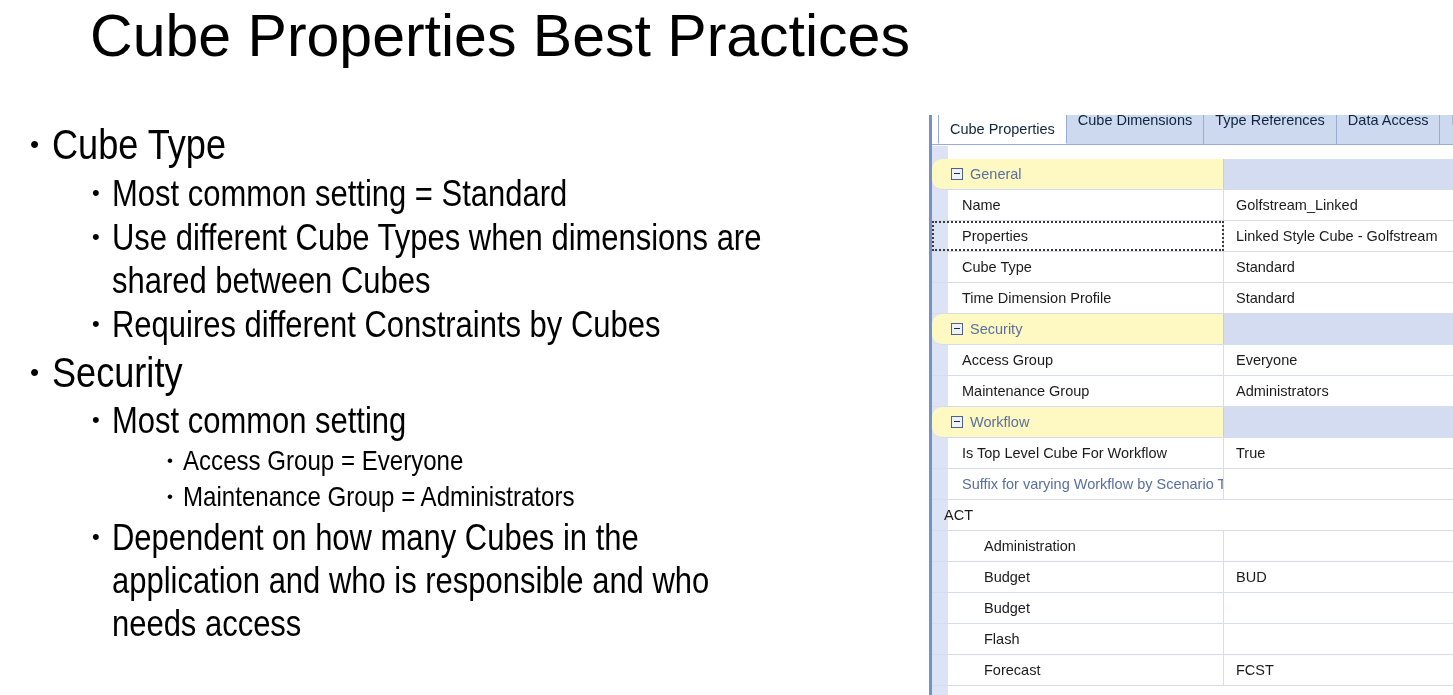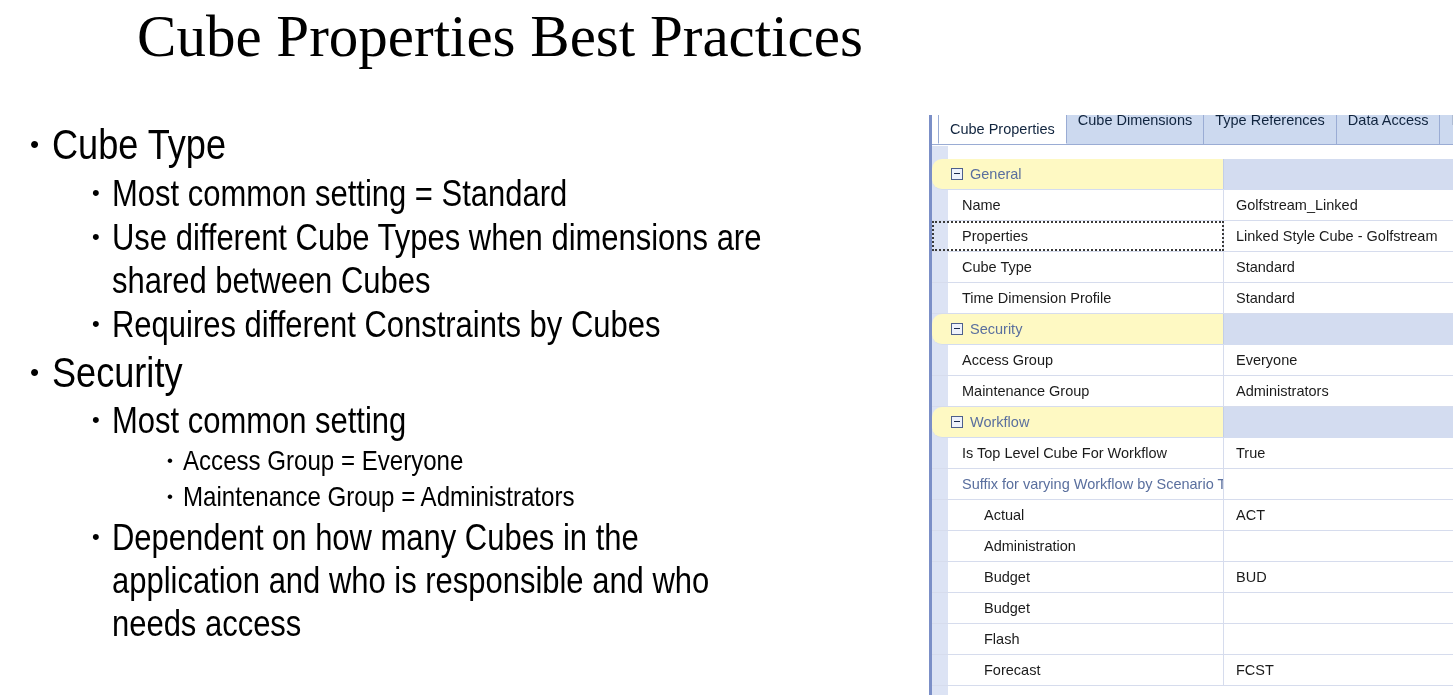--- a/index.html
+++ b/index.html
@@ -15,21 +15,21 @@
     font-family: "Liberation Sans", sans-serif;
   }
 
   
   .slide-title {
     position: absolute;
     left: 0;
     top: 6px;
     width: 1000px;
     text-align: center;
-    font-family: Liberation Serif, serif;
+    font-family: Liberation Sans, sans-serif;
     font-size: 59px;
     line-height: 1.05;
     color: #000000;
     letter-spacing: 0px;
     white-space: nowrap;
   }
 
   
   .body-text {
     position: absolute;
@@ -308,21 +308,20 @@
         </div>
         <div class="grid-row">
           <div class="cell-name">Is Top Level Cube For Workflow</div>
           <div class="cell-value">True</div>
         </div>
         <div class="grid-row subheader">
           <div class="cell-name">Suffix for varying Workflow by Scenario Type</div>
           <div class="cell-value"></div>
         </div>
         <div class="grid-row child">
-          <div class="cell-name">Actual</div>
           <div class="cell-value">ACT</div>
         </div>
         <div class="grid-row child">
           <div class="cell-name">Administration</div>
           <div class="cell-value"></div>
         </div>
         <div class="grid-row child">
           <div class="cell-name">Budget</div>
           <div class="cell-value">BUD</div>
         </div>

